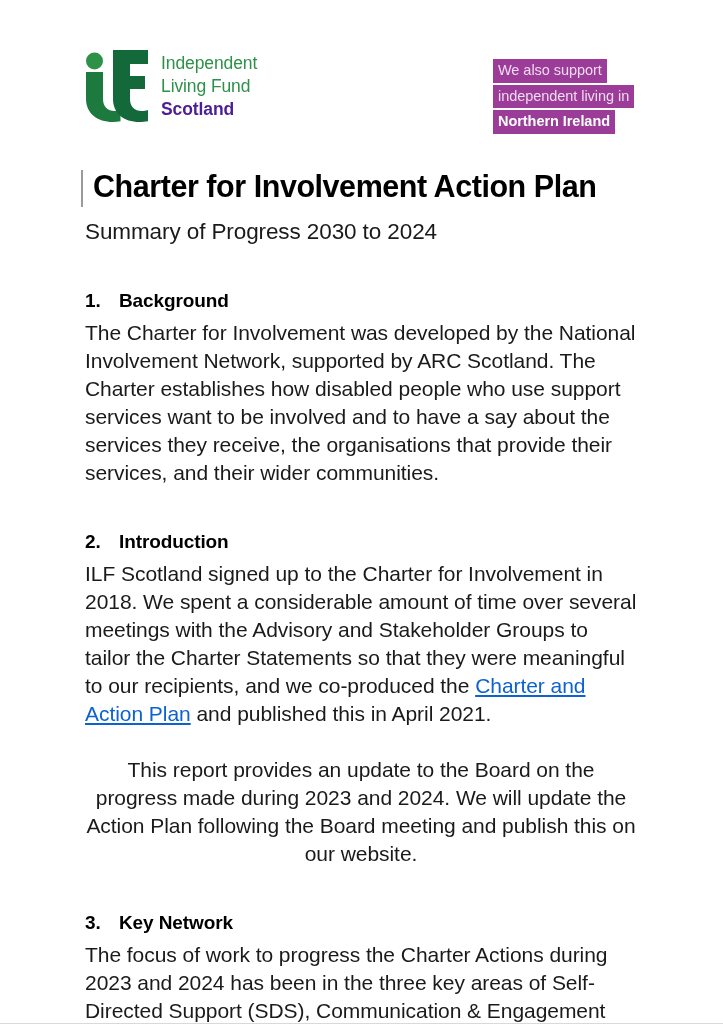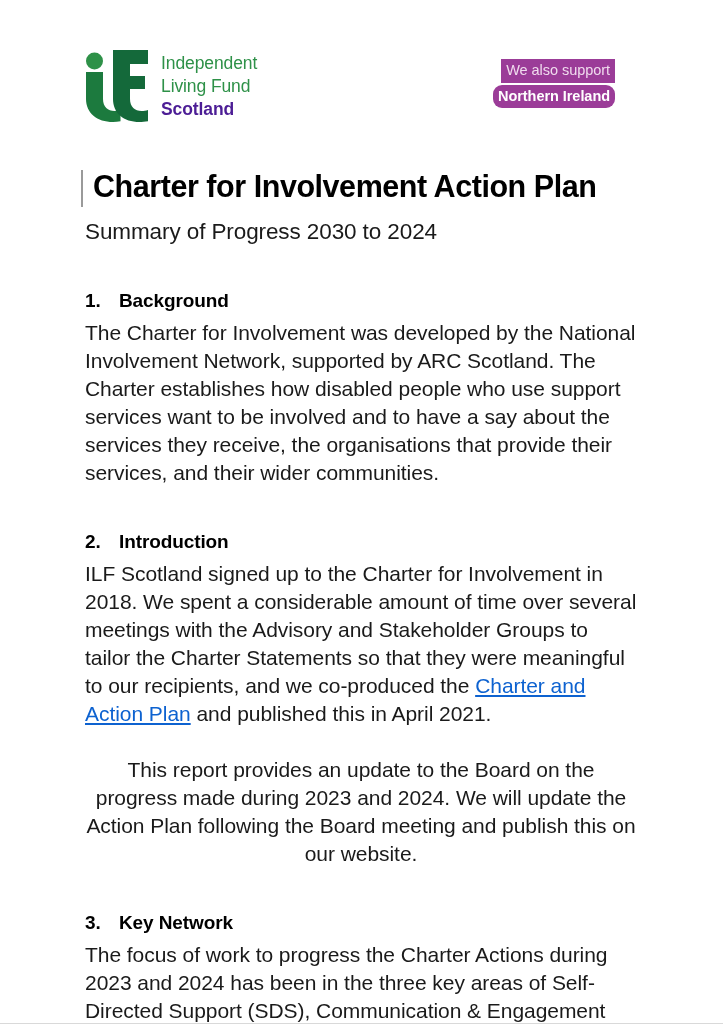--- a/index.html
+++ b/index.html
@@ -63,37 +63,36 @@
     color: #4c1d95;
   }
 
   
   .ni-badge {
     position: absolute;
     left: 493px;
     top: 59px;
     display: flex;
     flex-direction: column;
-    align-items: flex-end;
+    align-items: flex-start;
   }
   .ni-line {
     background: #9B3C98;
     color: #F0DCEE;
     font-size: 14.5px;
     line-height: 1.0;
     padding: 4px 5px 5px 5px;
     margin-bottom: 2px;
     white-space: nowrap;
     letter-spacing: -0.05px;
   }
   .ni-line.strong {
     color: #ffffff;
     font-weight: 700;
     margin-bottom: 0;
-    border-radius: 9px;
   }
 
   
   .content {
     position: absolute;
     left: 85px;
     top: 160px;
     width: 552px;
   }
 
@@ -182,20 +181,21 @@
       </span>
       <span class="logo-words">
         <div class="logo-line">Independent</div>
         <div class="logo-line">Living Fund</div>
         <div class="logo-line scotland">Scotland</div>
       </span>
     </div>
 
     <div class="ni-badge">
       <span class="ni-line">We also support</span>
+      <span class="ni-line">independent living in</span>
       <span class="ni-line strong">Northern Ireland</span>
     </div>
 
   </div>
 
   <div class="content">
 
     <div class="doc-title-wrap">
       <span class="caret"></span>
       <h1 class="doc-title">Charter for Involvement Action Plan</h1>

